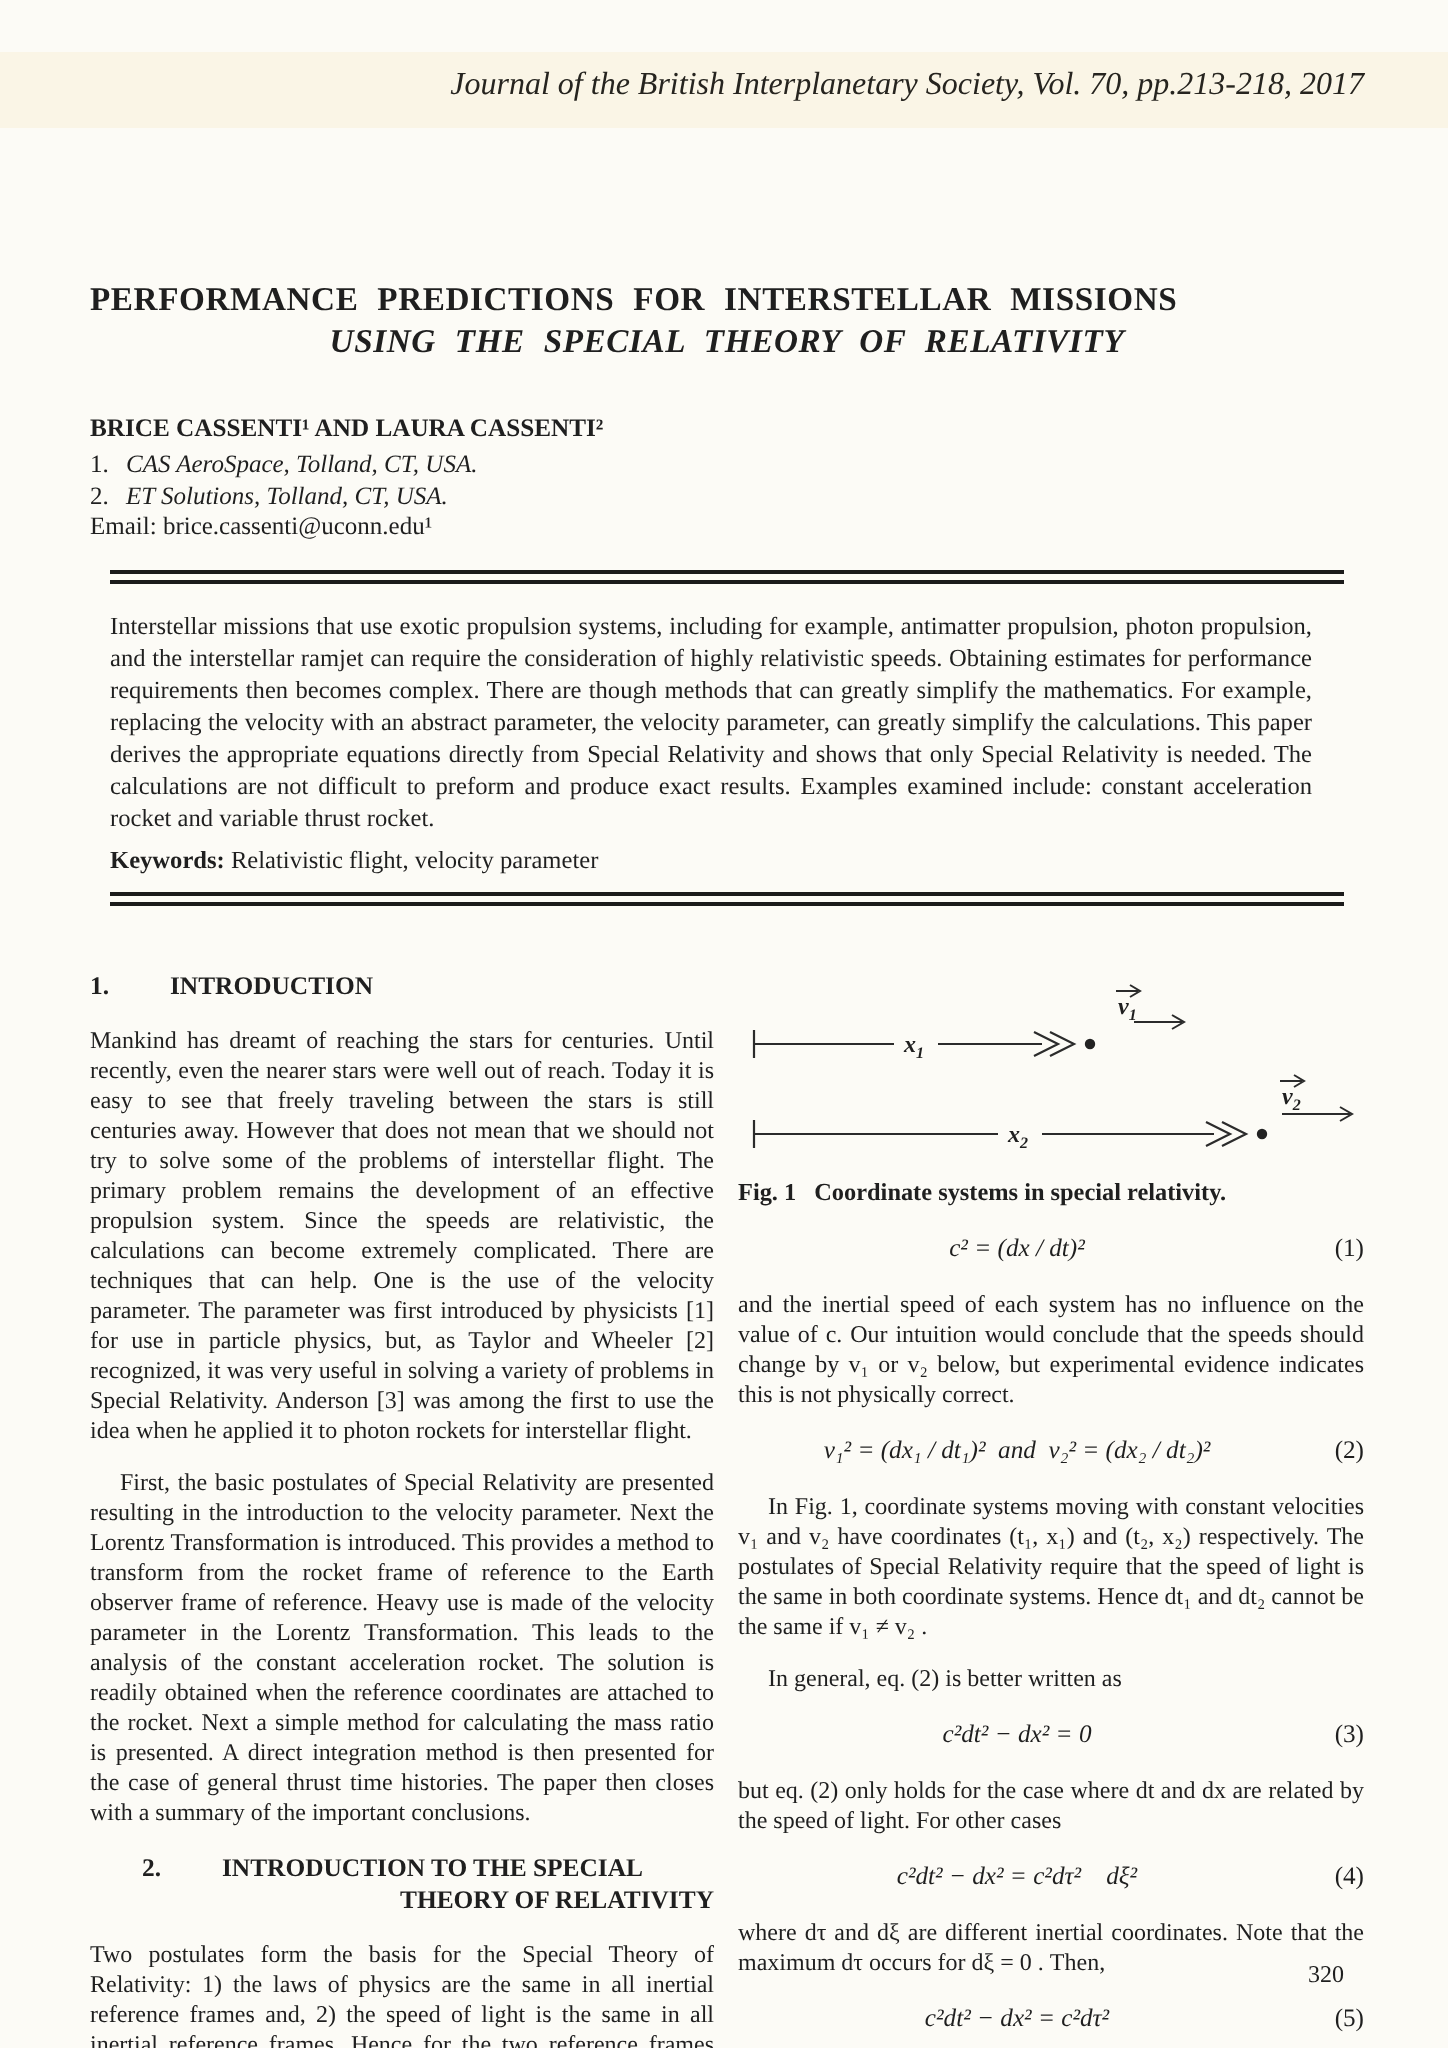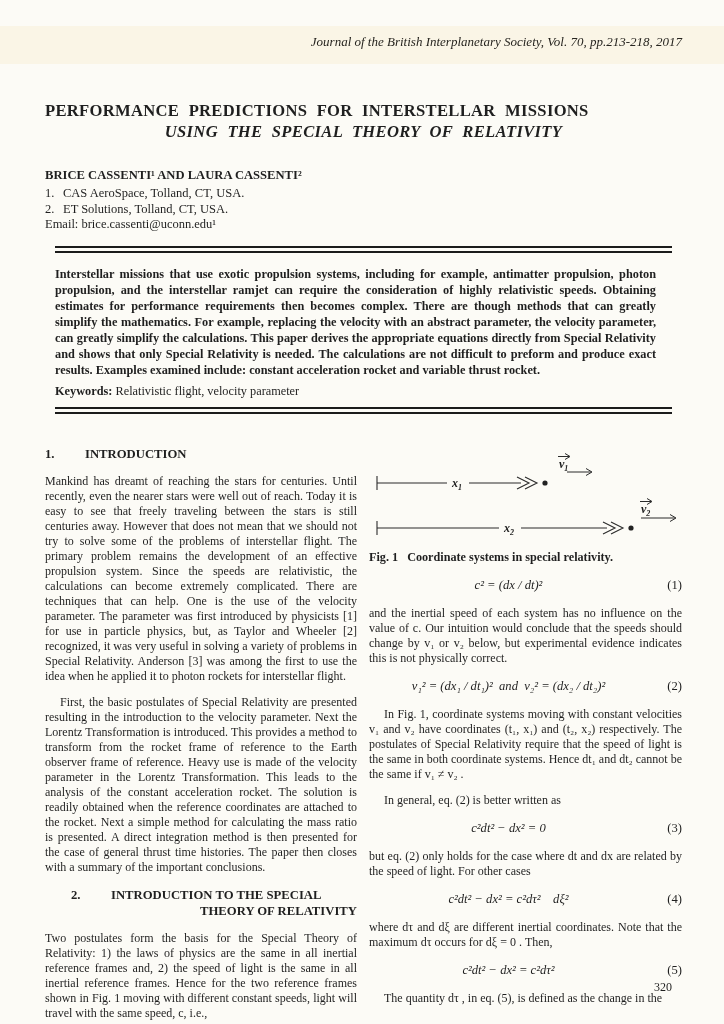--- a/index.html
+++ b/index.html
@@ -20,37 +20,37 @@
     left: 0; top: 26px;
     width: 100%; height: 38px;
     background: #faf5e6;
     z-index: 0;
   }
   .content { position: relative; z-index: 1; }
 
   .journal-line {
     text-align: right;
     font-style: italic;
-    font-size: 13px;
+    font-size: 16px;
     color: #26241f;
   }
 
-  .title { margin: 50px 0 0 0; font-weight: bold; font-size: 16.6px; line-height: 21px; letter-spacing: 0.3px; word-spacing: 5px; }
+  .title { margin: 87px 0 0 0; font-weight: bold; font-size: 16.6px; line-height: 21px; letter-spacing: 0.3px; word-spacing: 5px; }
   .title .t1 { display: block; text-align: left; }
   .title .t2 { display: block; text-align: center; font-style: italic; }
 
   .authors { margin-top: 26px; font-weight: bold; font-size: 12.6px; }
   .affils { margin-top: 3px; font-size: 12.5px; line-height: 15.5px; }
   .affil-row .num { display: inline-block; width: 18px; }
-  .affil-row .it { }
+  .affil-row .it { font-style: italic; }
   .email-line { font-size: 12.5px; line-height: 15.5px; }
 
   .abstract-wrap { margin: 13px 10px 0 10px; }
   .dbl-rule { height: 3px; border-top: 2px solid #1b1b1b; border-bottom: 2px solid #1b1b1b; }
-  .abstract { margin: 13px 16px 0 0; font-size: 12.3px; line-height: 16px; text-align: justify; font-weight: bold; }
+  .abstract { margin: 13px 16px 0 0; font-size: 12.3px; line-height: 16px; text-align: justify; }
   .keywords { margin: 6px 0 0 0; font-size: 12.3px; }
   .keywords .kw-label { font-weight: bold; }
   .rule-bottom { margin-top: 8px; }
 
   .columns { display: flex; gap: 12px; margin-top: 33px; }
   .col { width: 313px; }
 
   .sec-head { font-weight: bold; font-size: 12.7px; line-height: 15.5px; }
   .sec-num { display: inline-block; width: 40px; }
   .sec-row2 { text-align: right; }

